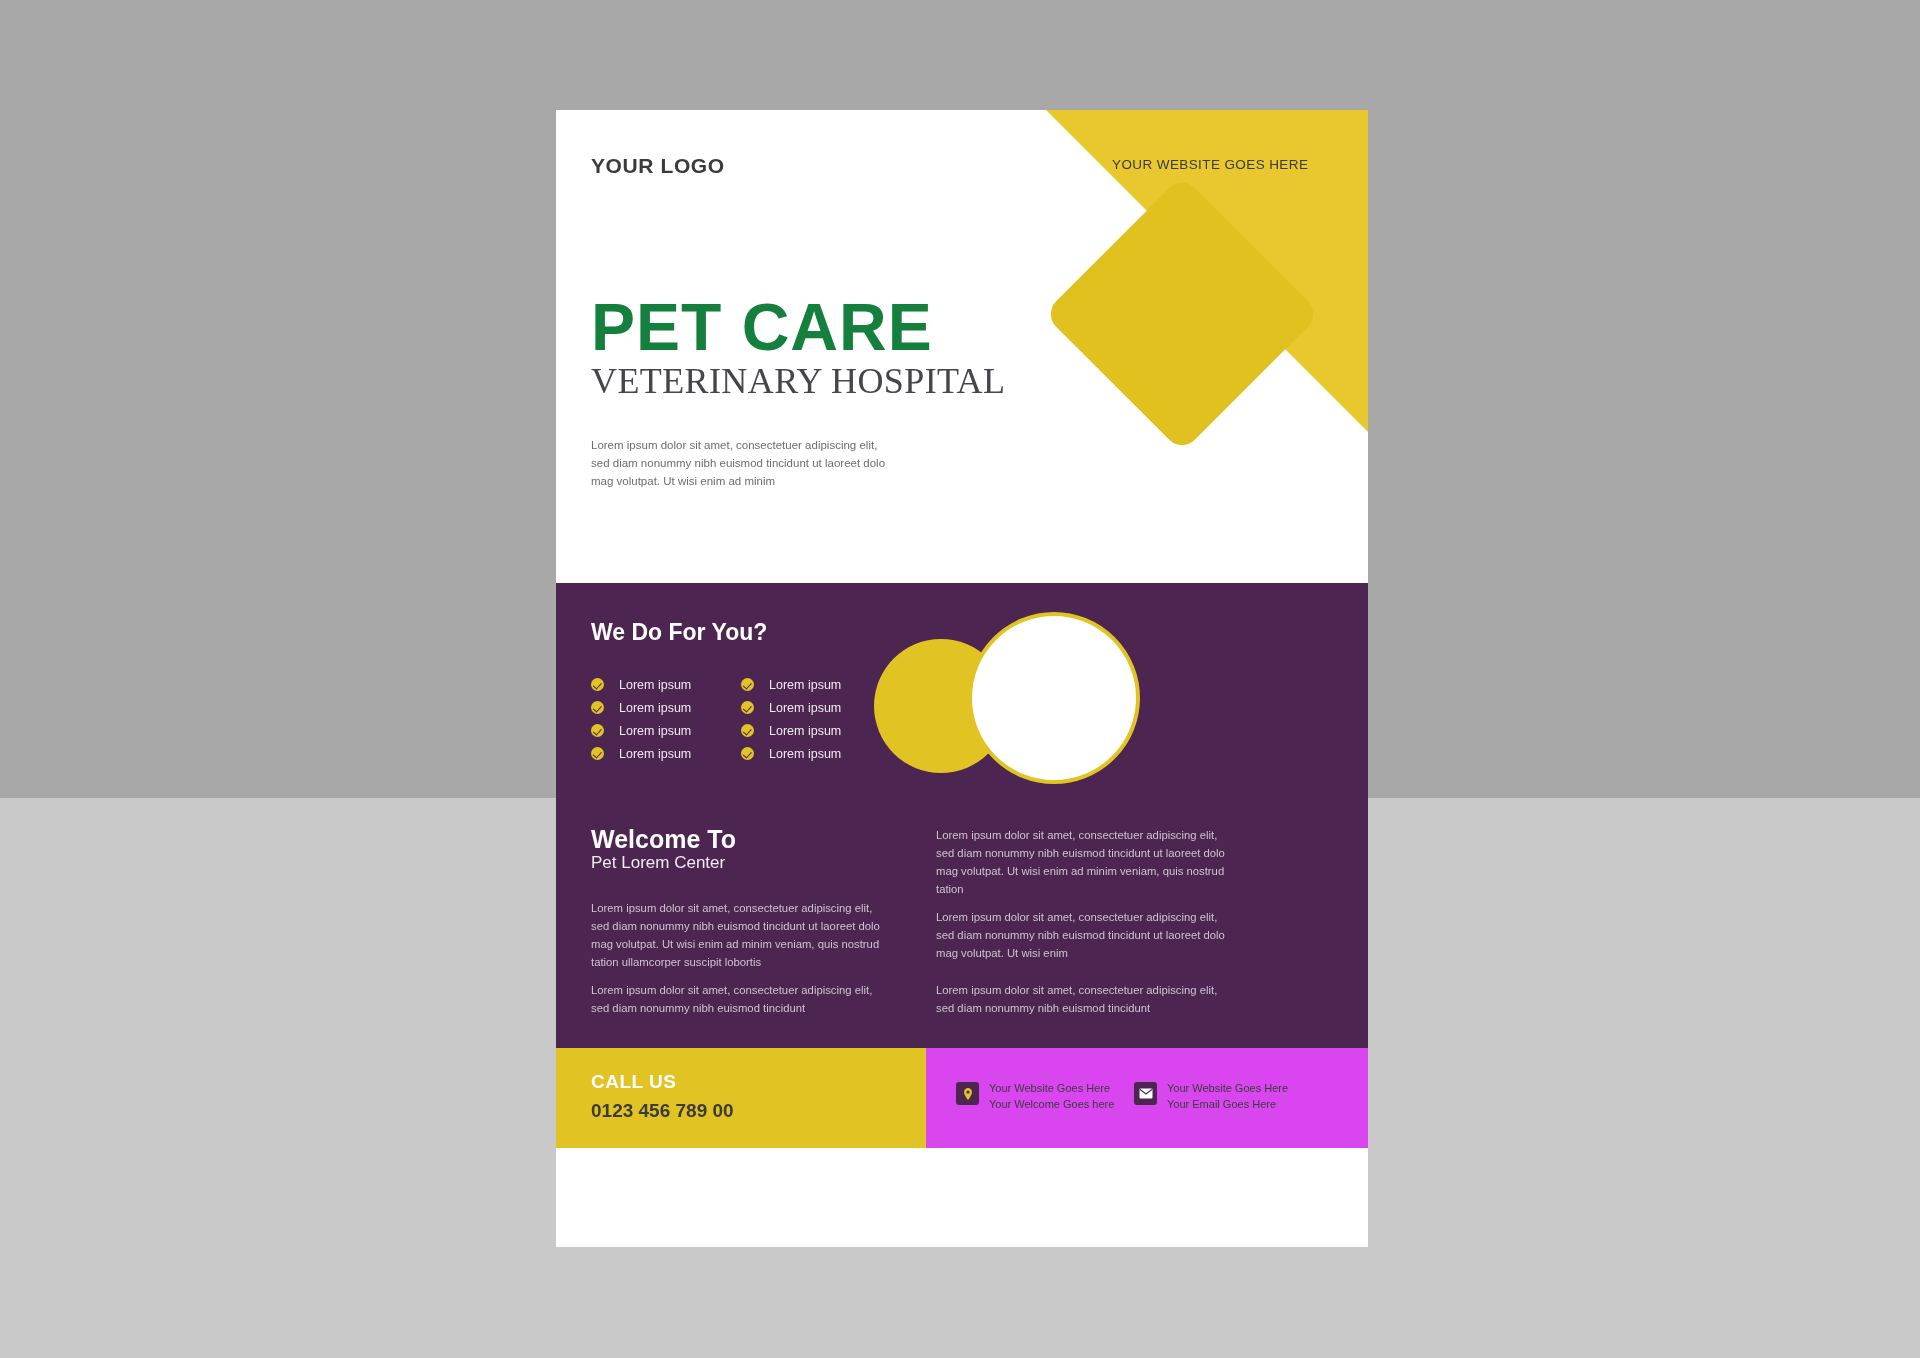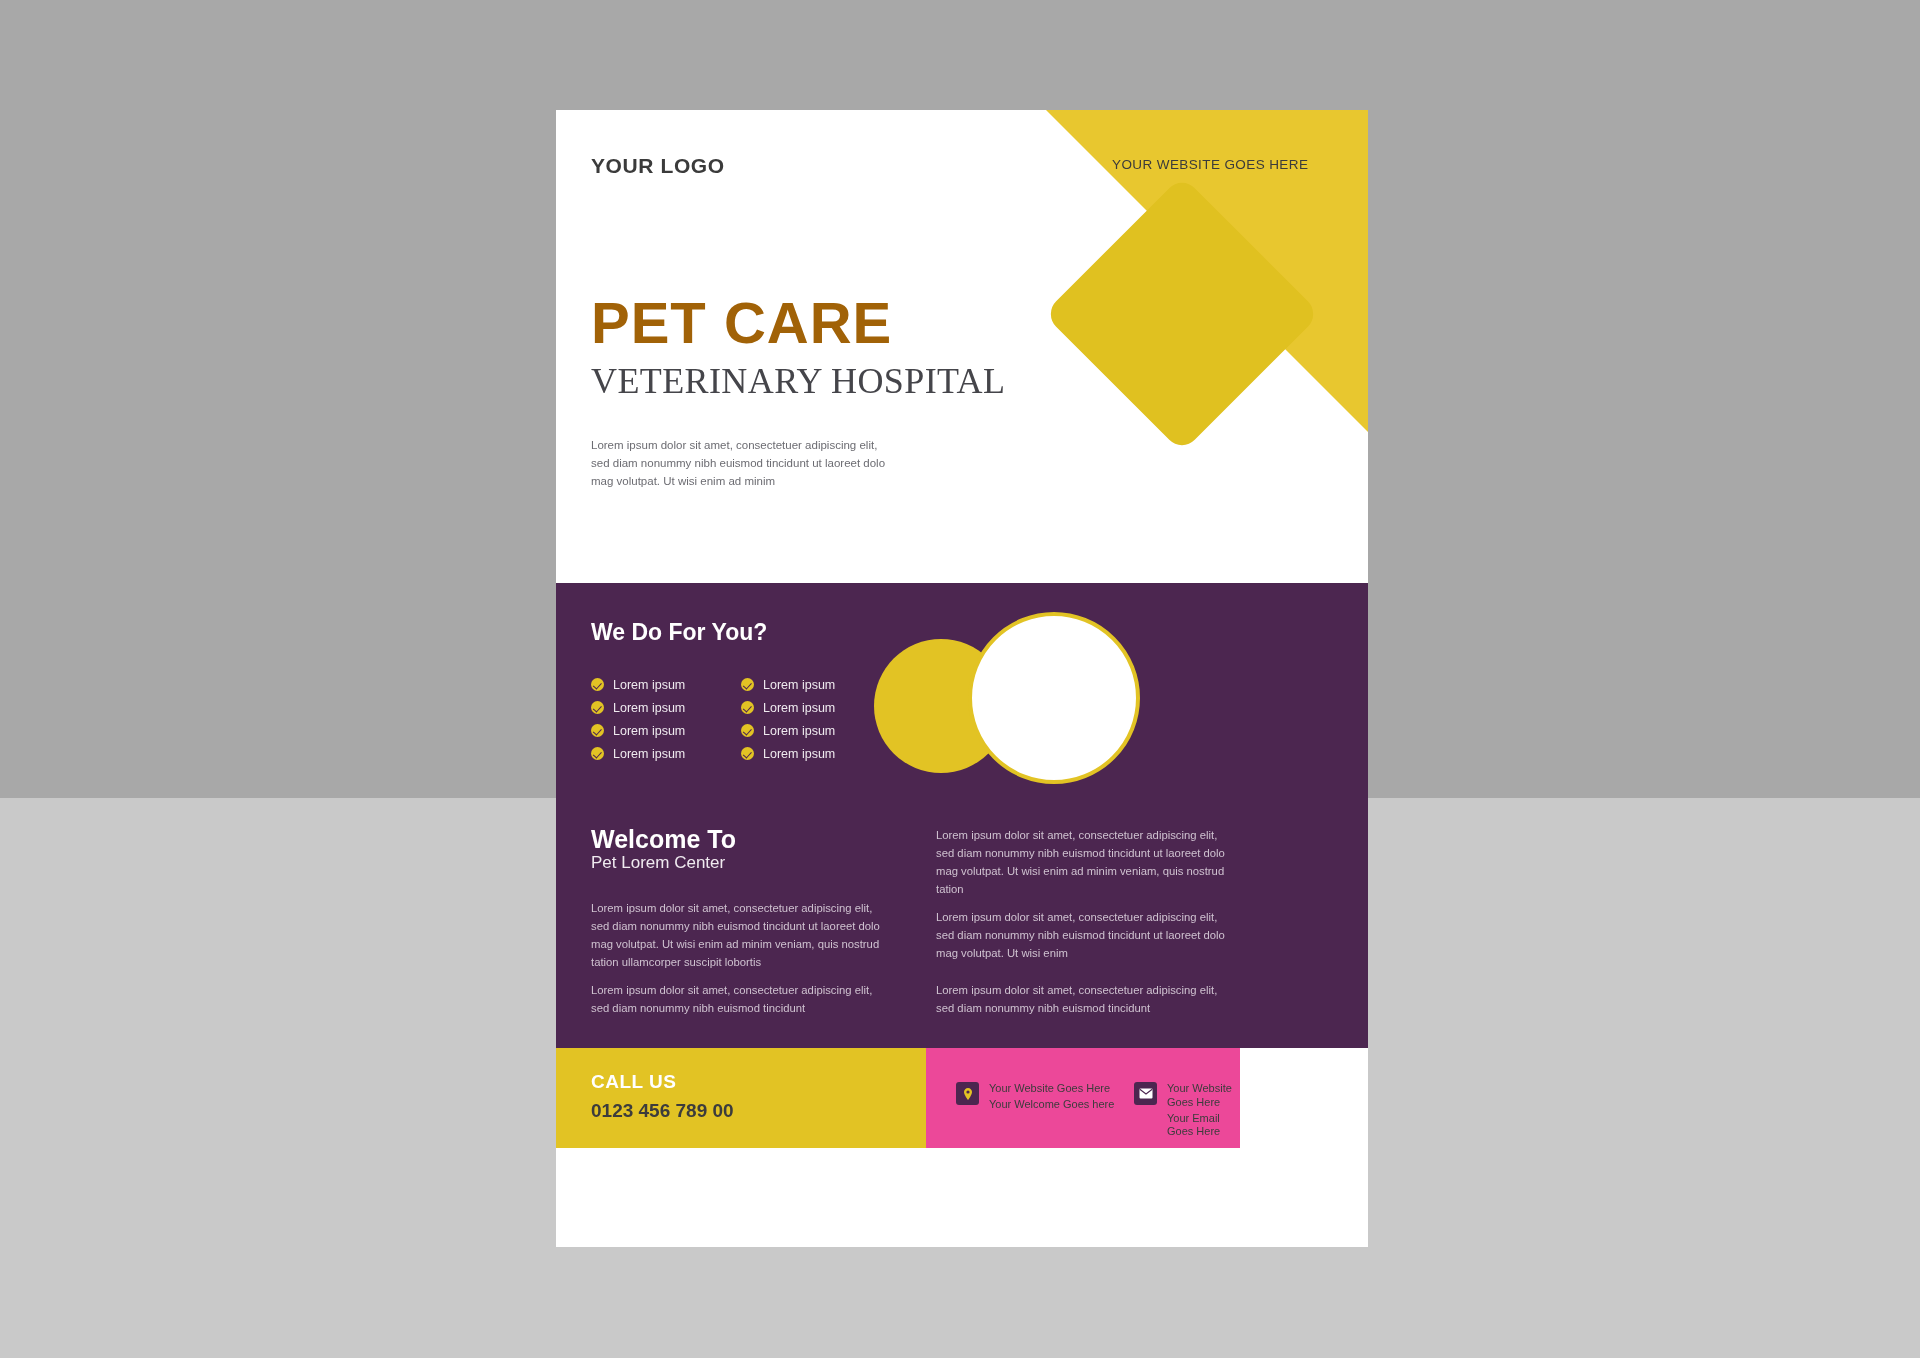--- a/index.html
+++ b/index.html
@@ -80,24 +80,24 @@
     left: 556px;
     top: 47px;
     font-size: 13.5px;
     letter-spacing: 0.4px;
     color: #3b3b3b;
   }
   .title-main {
     position: absolute;
     left: 35px;
     top: 184px;
-    font-size: 58px;
+    font-size: 66px;
     font-weight: bold;
     letter-spacing: 1px;
-    color: #a16207;
+    color: #15803d;
     line-height: 1;
   }
   .title-sub {
     position: absolute;
     left: 35px;
     top: 253px;
     font-size: 36px;
     letter-spacing: 0.4px;
     color: #45454a;
     line-height: 1;
@@ -135,21 +135,21 @@
     top: 90px;
     width: 280px;
     display: grid;
     grid-template-columns: 150px 150px;
     grid-auto-rows: 23px;
     column-gap: 0px;
   }
   .bullet {
     display: flex;
     align-items: center;
-    gap: 9px;
+    gap: 15px;
   }
   .bullet-dot {
     width: 13px;
     height: 13px;
     border-radius: 50%;
     background: #e2c324;
     position: relative;
     flex: 0 0 auto;
   }
   .bullet-dot::after {
@@ -245,23 +245,23 @@
     width: 300px;
     font-size: 11.3px;
     line-height: 1.6;
     color: #cfc2d0;
   }
   
   .footer {
     position: absolute;
     left: 0;
     top: 938px;
-    width: 684px;
+    width: 812px;
     height: 100px;
-    background: #ec4899;
+    background: #d946ef;
   }
   .footer-yellow {
     position: absolute;
     left: 0;
     top: 0;
     width: 370px;
     height: 100px;
     background: #e2c324;
   }
   .call-us {

